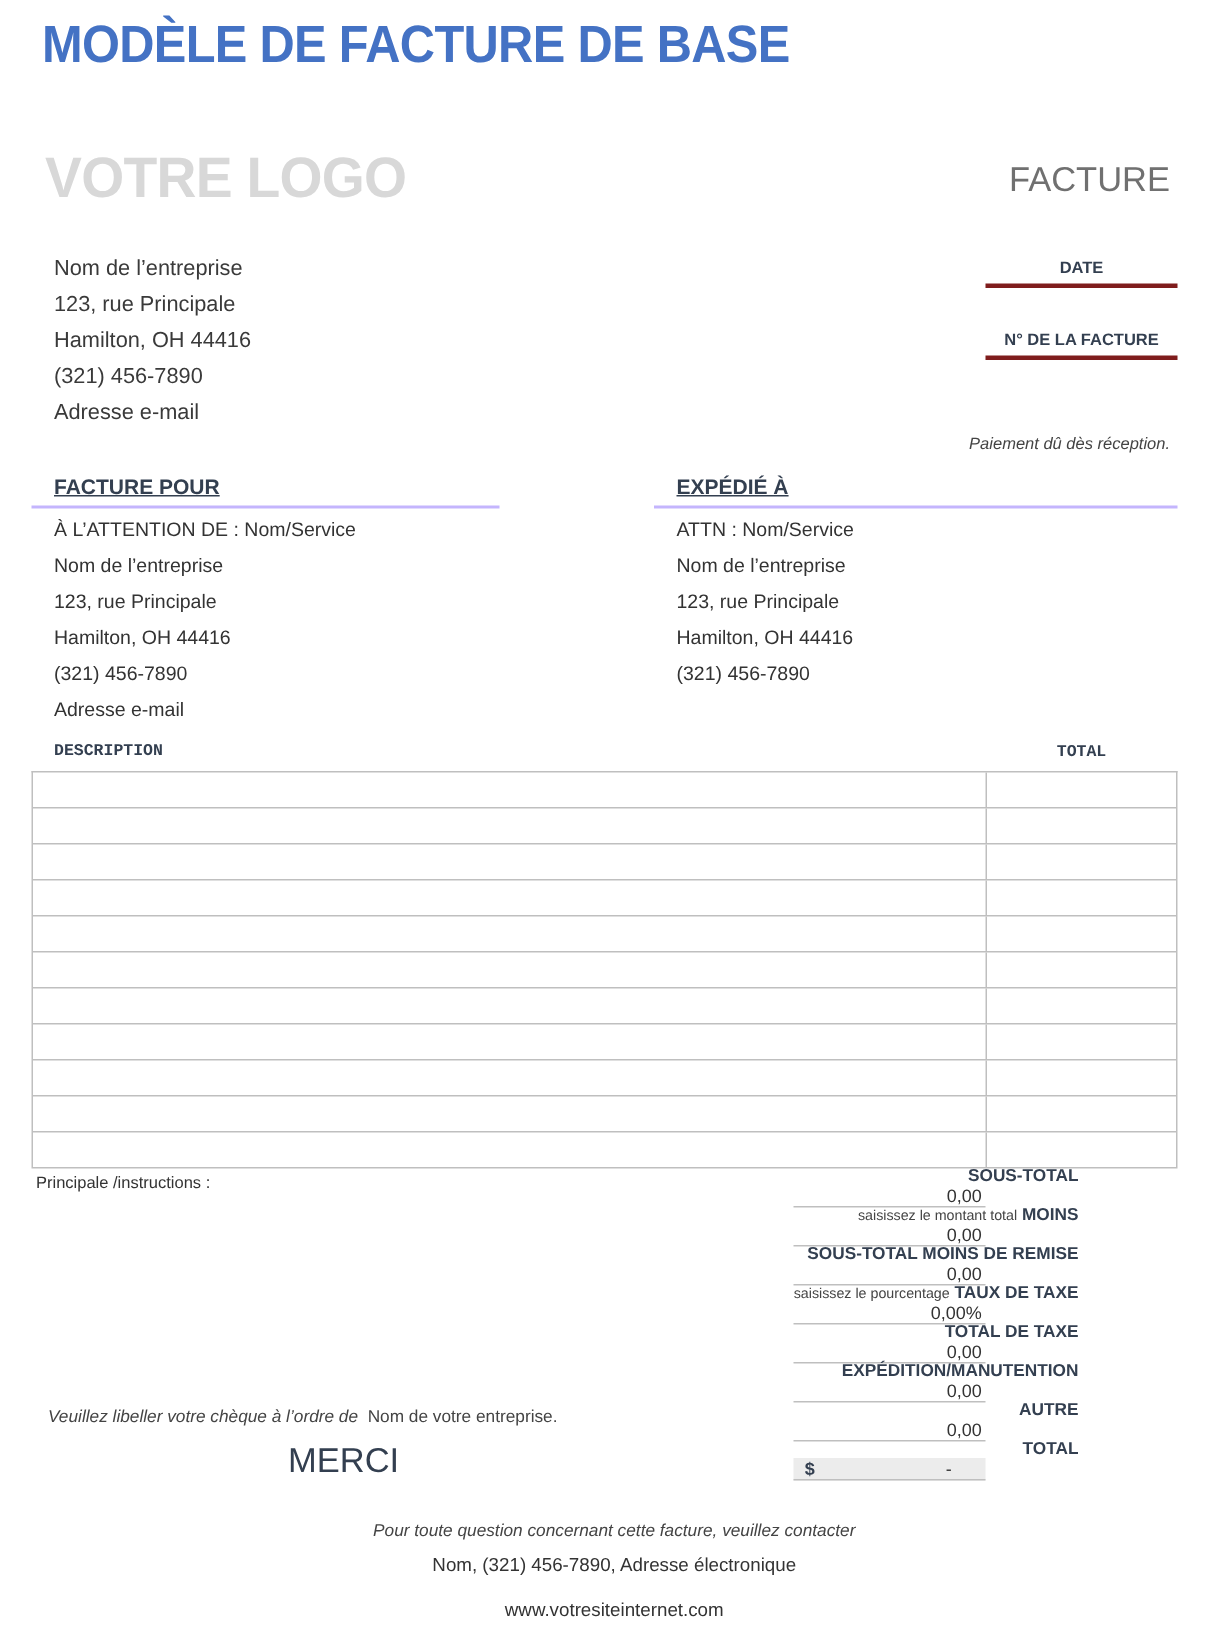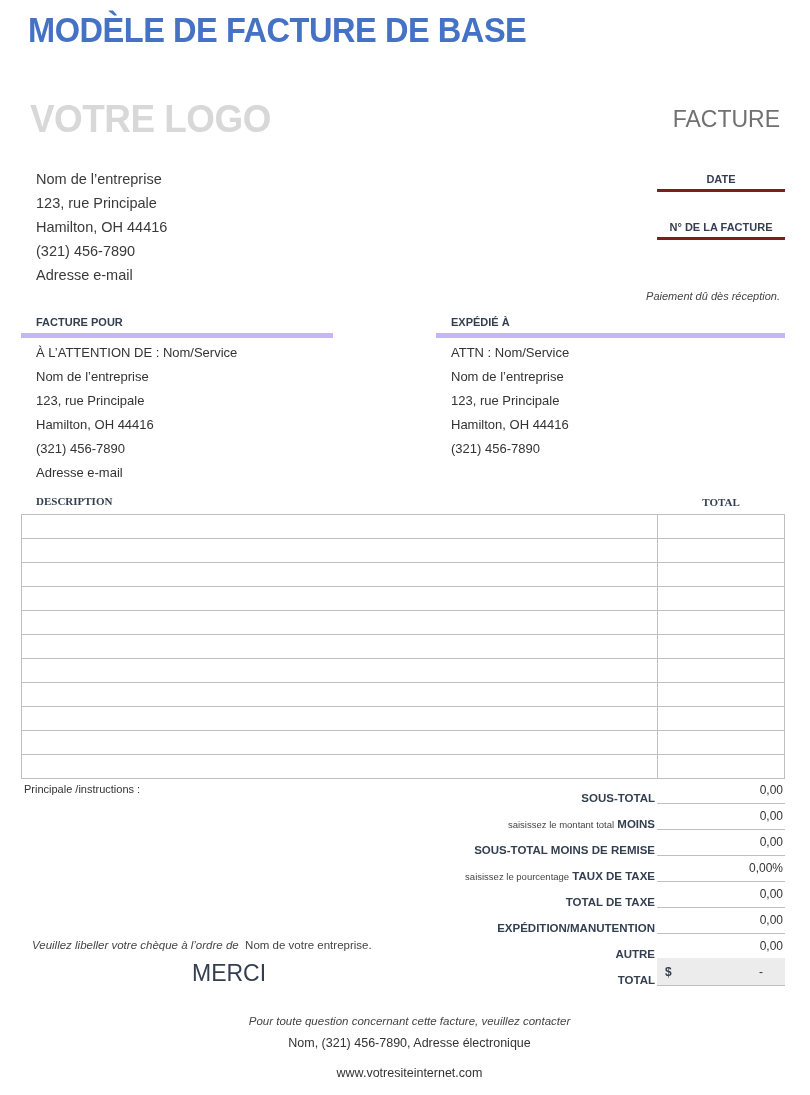--- a/index.html
+++ b/index.html
@@ -5,29 +5,29 @@
   * { box-sizing: border-box; margin: 0; padding: 0; }
   html, body { width: 810px; height: 1095px; background: #ffffff; overflow: hidden; }
   body { position: relative; font-family: "DejaVu Sans", sans-serif; color: #3a3a3a; }
   .abs { position: absolute; }
   .title { left: 28px; top: 10px; font-size: 35px; font-weight: bold; color: #4472c4; letter-spacing: -0.5px; font-family: "Liberation Sans", sans-serif; transform: scaleX(0.93); transform-origin: left; }
   .logo { left: 30px; top: 98px; font-size: 38px; font-weight: bold; color: #d8d8d8; font-family: "Liberation Sans", sans-serif; letter-spacing: -0.5px; transform: scaleX(0.97); transform-origin: left; }
   .facture-label { right: 30px; top: 106px; font-size: 23px; color: #707070; font-family: "Liberation Sans", sans-serif; margin-left: 44px; }
   .sender-line { left: 36px; font-size: 14.5px; color: #3a3a3a; font-family: "Liberation Sans", sans-serif; }
   .meta-label { left: 657px; width: 128px; text-align: center; font-size: 11px; font-weight: bold; color: #333f50; font-family: "Liberation Sans", sans-serif; padding-bottom: 4px; border-bottom: 3px solid #7f1d1d; }
   .pay-due { right: 30px; top: 290px; font-size: 11px; font-style: italic; color: #444; font-family: "Liberation Sans", sans-serif; }
-  .sec-head { font-size: 11px; font-weight: bold; color: #333f50; font-family: "Liberation Sans", sans-serif; padding-left: 15px; padding-bottom: 5px; border-bottom: 5px solid #c4b5fd; }
+  .sec-head { font-size: 14px; font-weight: bold; color: #333f50; font-family: "Liberation Sans", sans-serif; padding-left: 15px; padding-bottom: 5px; border-bottom: 2px solid #c4b5fd; text-decoration: underline; }
   .addr-line { font-size: 13px; color: #333; font-family: "Liberation Sans", sans-serif; }
-  .col-head { font-size: 11px; font-weight: bold; color: #333f50; font-family: Liberation Serif, serif; }
+  .col-head { font-size: 11px; font-weight: bold; color: #333f50; font-family: Liberation Mono, monospace; }
   .items { left: 21px; top: 514px; width: 764px; border: 1px solid #bfbfbf; border-bottom: none; }
   .item-row { display: flex; height: 24px; border-bottom: 1px solid #bfbfbf; }
   .item-desc { width: 636px; border-right: 1px solid #bfbfbf; }
   .item-total { flex: 1; }
   .remarks { left: 24px; top: 783px; font-size: 11px; color: #333; font-family: "Liberation Sans", sans-serif; }
-  .sum-row { left: 400px; width: 385px; height: 26px; display: flex; align-items: flex-end; }
+  .sum-row { left: 400px; width: 385px; height: 26px; display: flex; align-items: center; flex-direction: column; }
   .sum-label { width: 257px; text-align: right; padding-right: 2px; font-size: 11.5px; font-family: "Liberation Sans", sans-serif; color: #333f50; }
   .sum-label .hint { font-size: 9.5px; color: #444; font-weight: normal; }
   .sum-label .strong { font-weight: bold; }
   .sum-val { width: 128px; height: 28px; text-align: right; padding-right: 2px; font-size: 12px; color: #333; font-family: "Liberation Sans", sans-serif; border-bottom: 1px solid #bfbfbf; display: flex; align-items: center; justify-content: flex-end; }
   .sum-val.grand { background: #ececec; justify-content: space-between; padding-left: 8px; padding-right: 22px; }
   .sum-val .dollar { font-weight: bold; color: #333f50; }
   .cheque { left: 32px; top: 939px; font-size: 11.5px; color: #444; font-family: "Liberation Sans", sans-serif; }
   .cheque i { font-style: italic; }
   .merci { left: 192px; top: 960px; font-size: 23px; color: #333f50; font-family: "Liberation Sans", sans-serif; }
   .footer { left: 0; width: 805px; text-align: center; font-family: "Liberation Sans", sans-serif; padding-left: 14px; }

